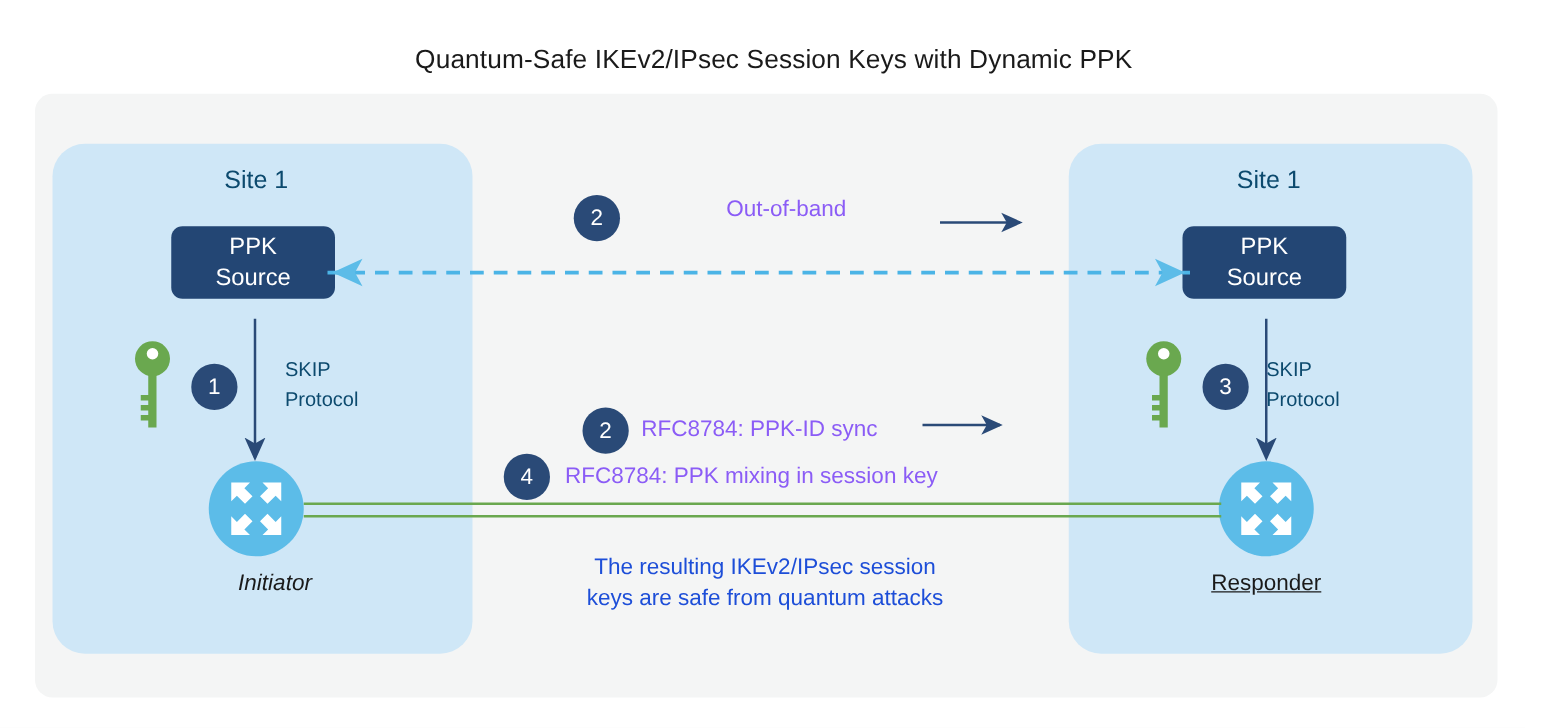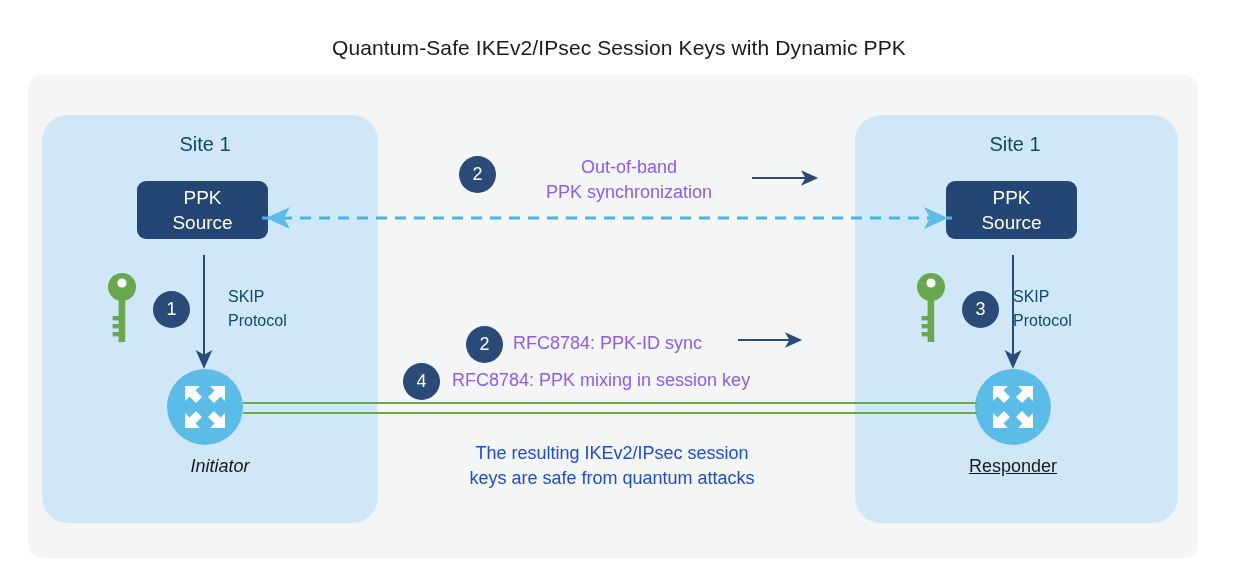--- a/index.html
+++ b/index.html
@@ -271,21 +271,20 @@
         <path d="M58 59 L43 59 L47.5 54.5 L41 48 L47 42 L53.5 48.5 L58 44 Z"></path>
       </g>
     </svg>
   </div>
 
   <div class="node-label node-label-right">Responder</div>
 
   <div class="badge badge-2a">2</div>
   <div class="mid-text oob-text">
     <div>Out-of-band</div>
-    <div>PPK synchronization</div>
   </div>
 
   <div class="badge badge-2b">2</div>
   <div class="mid-text ppkid-text">RFC8784: PPK-ID sync</div>
 
   <div class="badge badge-4">4</div>
   <div class="mid-text mixing-text">RFC8784: PPK mixing in session key</div>
 
   <div class="green-note">
     <div>The resulting IKEv2/IPsec session</div>

